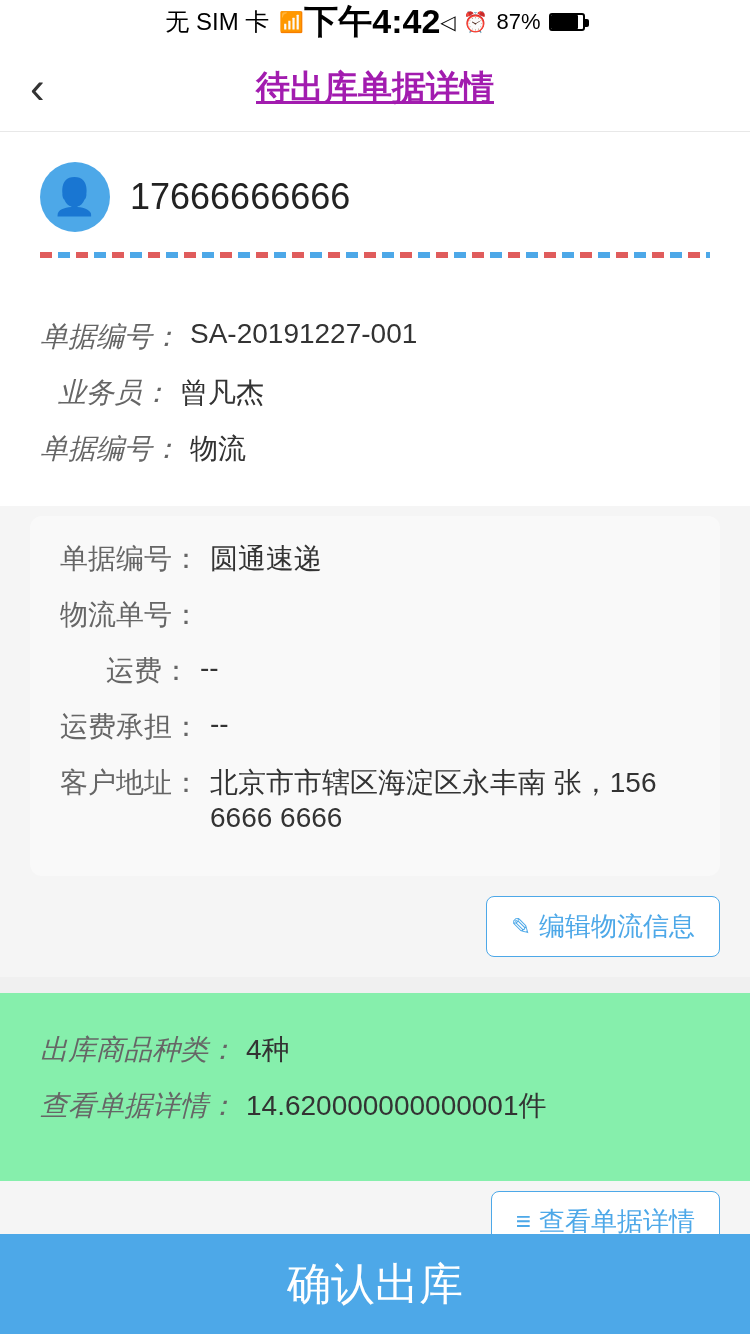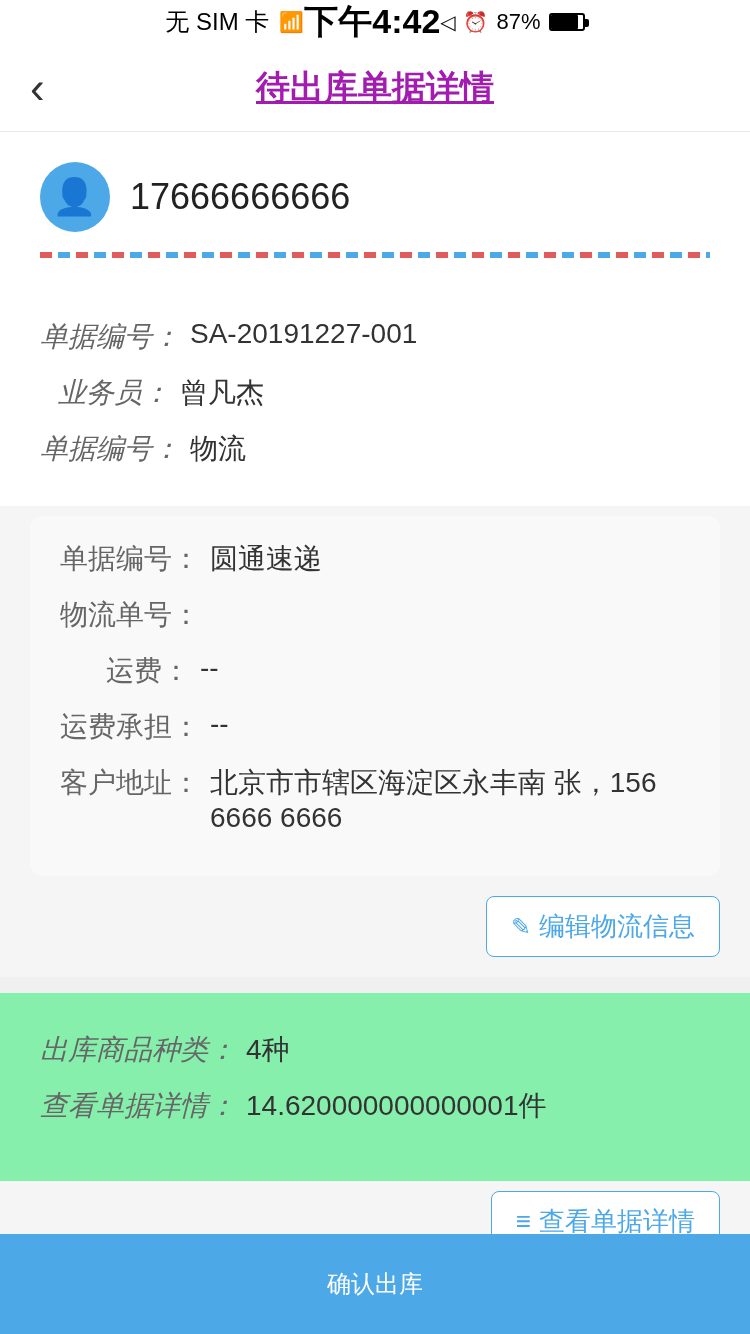--- a/index.html
+++ b/index.html
@@ -226,21 +226,21 @@
       width: 750px;
       background: #4da8e8;
       height: 100px;
       display: flex;
       align-items: center;
       justify-content: center;
       cursor: pointer;
     }
     .confirm-btn-text {
       color: #fff;
-      font-size: 24px;
+      font-size: 44px;
       font-weight: 500;
       font-family: Liberation Mono, monospace;
     }
   </style>
 </head>
 <body>
 
 <div class="status-bar">
   <div class="status-left">
     <span>无 SIM 卡</span>

